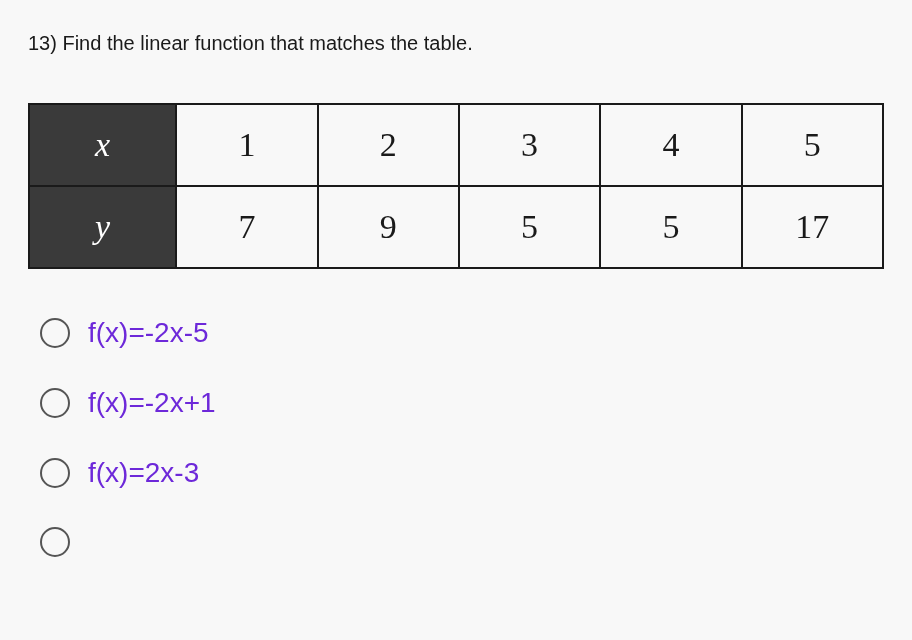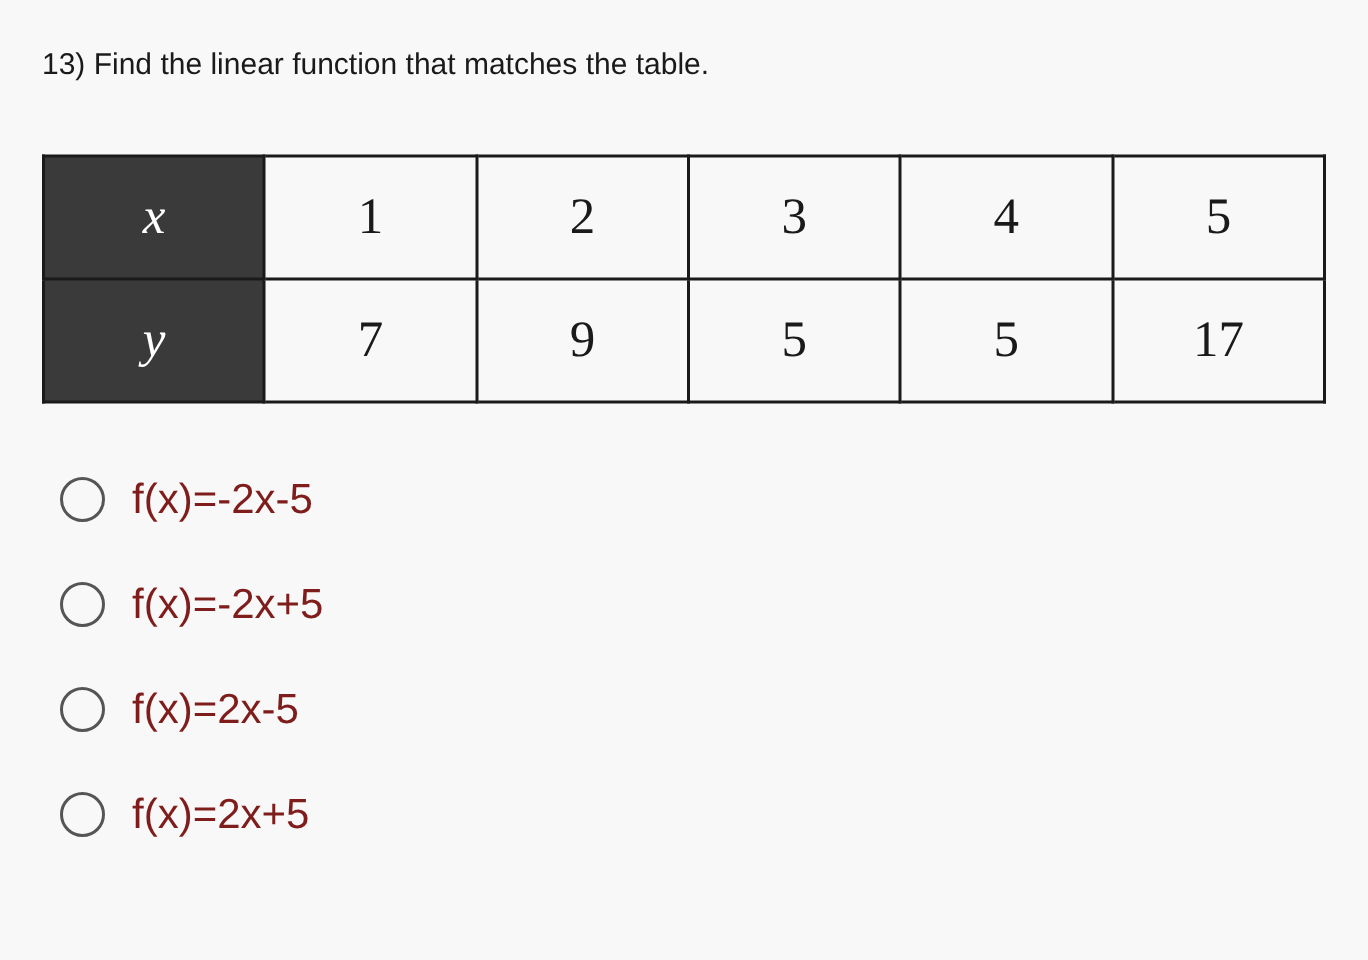--- a/index.html
+++ b/index.html
@@ -55,21 +55,21 @@
     .radio {
       width: 30px;
       height: 30px;
       border: 2.5px solid #555;
       border-radius: 50%;
       flex-shrink: 0;
       background: #f8f8f8;
     }
     .option-label {
       font-size: 28px;
-      color: #7f1d1d;
+      color: #6d28d9;
     }
   </style>
 </head>
 <body>
 
 <div class="question">13) Find the linear function that matches the table.</div>
 
 <table>
   <tbody>
       <tr>
@@ -91,23 +91,22 @@
 </tbody>
   </table>
 
 <div class="options">
   <div class="option">
     <div class="radio"></div>
     <div class="option-label">f(x)=-2x-5</div>
   </div>
   <div class="option">
     <div class="radio"></div>
-    <div class="option-label">f(x)=-2x+5</div>
+    <div class="option-label">f(x)=-2x+1</div>
   </div>
   <div class="option">
     <div class="radio"></div>
-    <div class="option-label">f(x)=2x-5</div>
+    <div class="option-label">f(x)=2x-3</div>
   </div>
   <div class="option">
     <div class="radio"></div>
-    <div class="option-label">f(x)=2x+5</div>
   </div>
 </div>
 
 </body></html>

